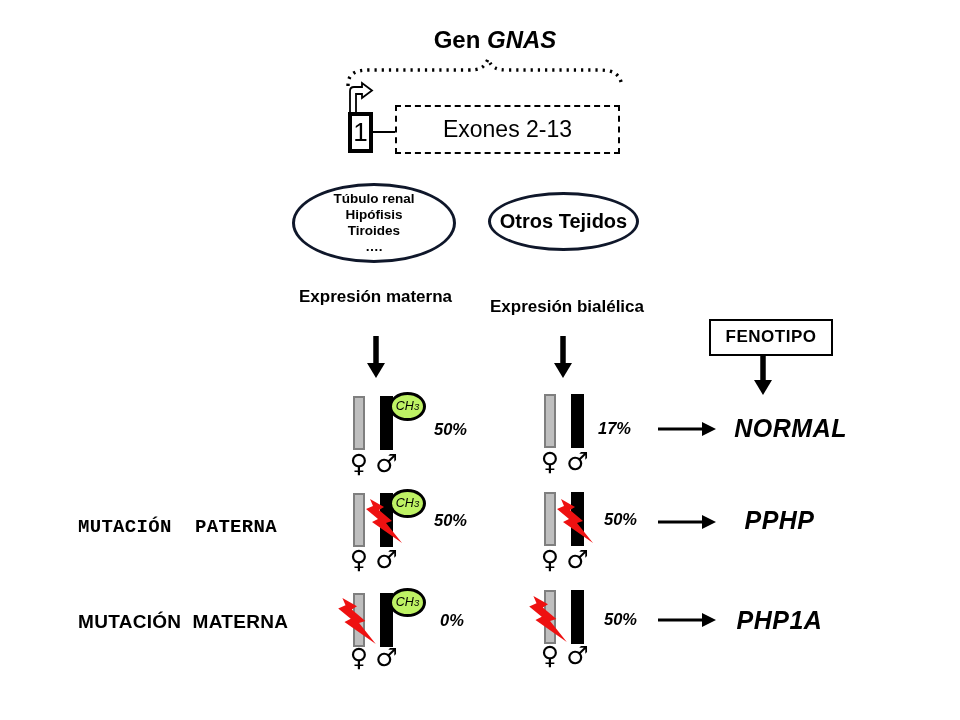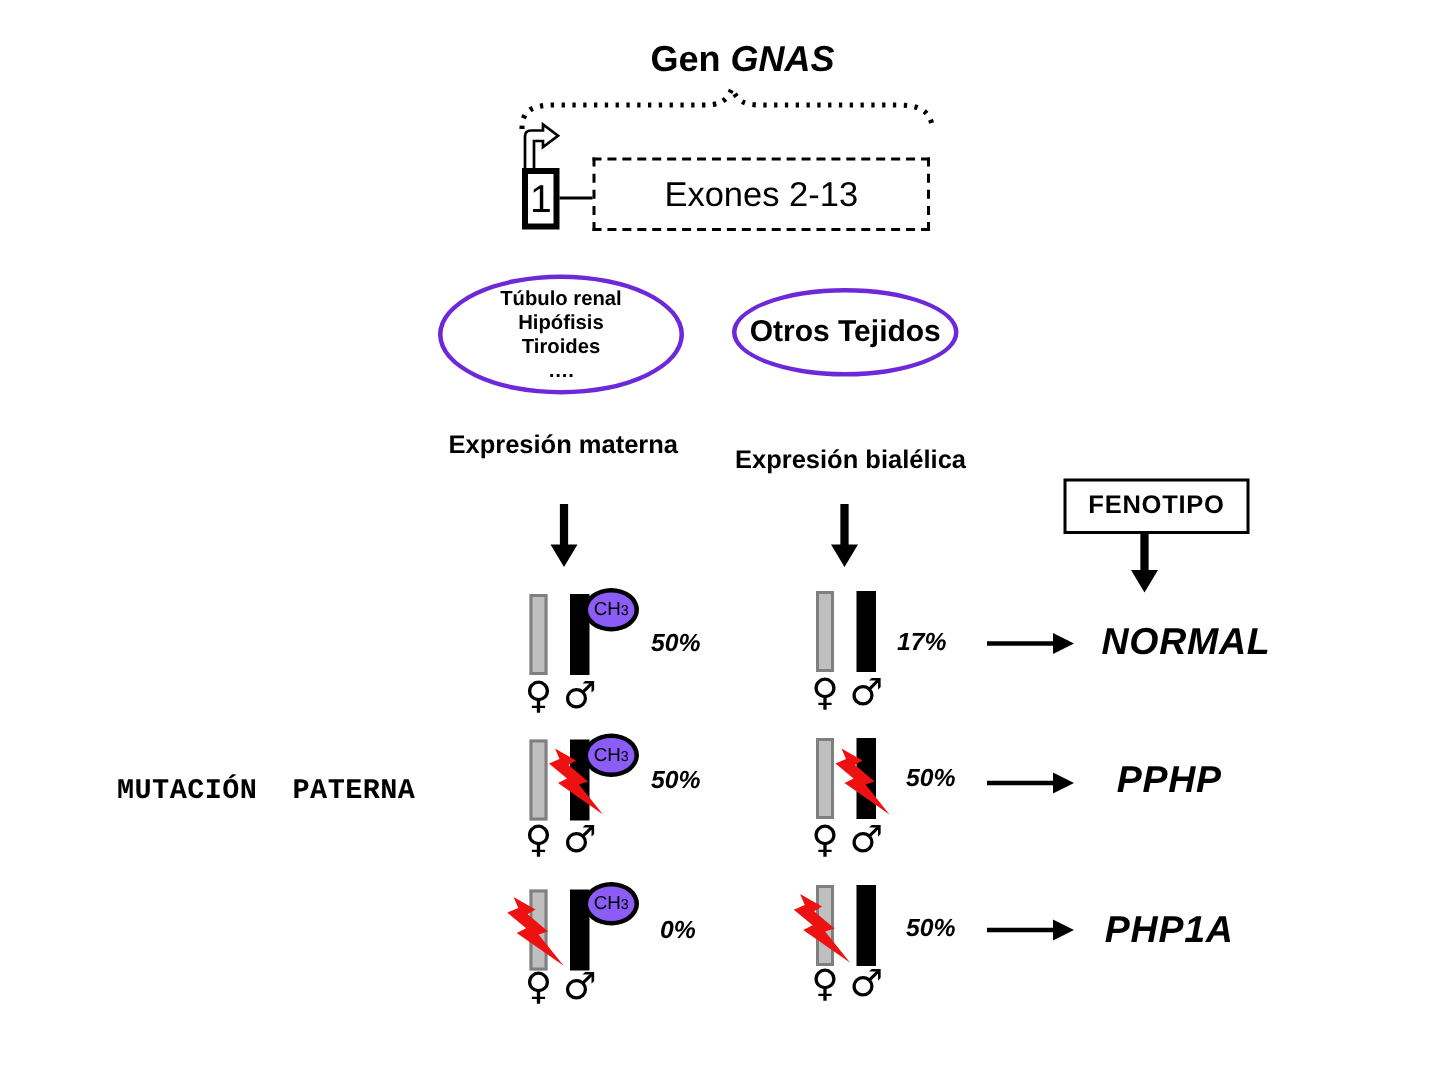--- a/index.html
+++ b/index.html
@@ -8,33 +8,33 @@
     position:relative;width:960px;height:720px;background:var(--background,#fff);
     font-family:"Liberation Sans","DejaVu Sans",sans-serif;color:var(--ink,#000);
     overflow:hidden;margin:0 auto;
   }
   .abs{position:absolute;}
   .it{font-style:italic;}
   .gene-title{font-size:24px;font-weight:bold;text-align:center;}
   .exon1{border:4px solid #000;text-align:center;font-size:26px;line-height:33px;}
   .exons-box{border:2px dashed #000;text-align:center;font-size:23px;line-height:45px;}
   .hline{border-top:2px solid #000;height:0;}
-  .ellipse{border:3px solid #6d28d9;border-radius:50%;display:flex;flex-direction:column;
+  .ellipse{border:3px solid #0f172a;border-radius:50%;display:flex;flex-direction:column;
     align-items:center;justify-content:center;text-align:center;font-weight:bold;}
   .e1{font-size:13.5px;line-height:16px;}
   .e2{font-size:20px;}
   .expr{font-weight:bold;font-size:17px;line-height:21px;text-align:center;}
   .pheno-box{border:2px solid #000;text-align:center;font-weight:bold;font-size:17px;
     line-height:31px;letter-spacing:0.5px;}
   .row-label{font-weight:bold;font-size:19px;white-space:pre;letter-spacing:0.3px;}
   .bar{box-sizing:border-box;width:12px;height:54px;}
   .bar.gray{background:var(--maternal_fill,#bfbfbf);border:2px solid var(--maternal_border,#7f7f7f);}
   .bar.black{background:var(--paternal_fill,#000);width:13px;}
   .ch3{box-sizing:border-box;width:37px;height:29px;border:3px solid #000;border-radius:50%;
-    background:#8b5cf6;text-align:center;font-size:12.5px;line-height:23px;z-index:3;}
+    background:#bef264;text-align:center;font-size:12.5px;line-height:23px;z-index:3;font-style:italic;}
   .ch3 .sub{font-size:9.5px;}
   .pct{font-weight:bold;font-style:italic;font-size:16.5px;white-space:pre;}
   .result{font-weight:bold;font-style:italic;font-size:25px;text-align:center;letter-spacing:0.5px;}
   .sym{font-family:"DejaVu Sans",sans-serif;font-size:25px;line-height:28px;text-align:center;}
   .bolt-shape{fill:var(--bolt,#ee1111);}
   svg{display:block;overflow:visible;}
 </style>
 </head>
 <body>
 
@@ -85,20 +85,21 @@
     <polygon points="2,27 20,27 11,42" fill="#000"></polygon>
   </svg>
 
   <div class="abs pheno-box" style="left:709px;top:319px;width:120px;height:33px;">FENOTIPO</div>
   <svg class="abs" style="left:752px;top:355px;" width="22" height="40" viewBox="0 0 22 40">
     <line x1="11" y1="0" x2="11" y2="26" stroke="#000" stroke-width="5.5"></line>
     <polygon points="2,25 20,25 11,40" fill="#000"></polygon>
   </svg>
 
   <div class="abs row-label" style="left:78px;top:516px;font-family:Liberation Mono, monospace;">MUTACIÓN  PATERNA</div>
+  <div class="abs row-label" style="left:78px;top:611px;">MUTACIÓN  MATERNA</div>
 
   <div class="abs bar gray" style="left:353px;top:396px;"></div>
   <div class="abs bar black" style="left:380px;top:396px;"></div>
   <div class="abs ch3" style="left:389px;top:392px;"><span>CH</span><span class="sub">3</span></div>
   <div class="abs sym" style="left:347px;top:450px;width:24px;">♀</div>
   <div class="abs sym" style="left:374px;top:450px;width:25px;">♂</div>
   <div class="abs pct" style="left:434px;top:420px;">50%</div>
 
   <div class="abs bar gray" style="left:544px;top:394px;"></div>
   <div class="abs bar black" style="left:571px;top:394px;"></div>

